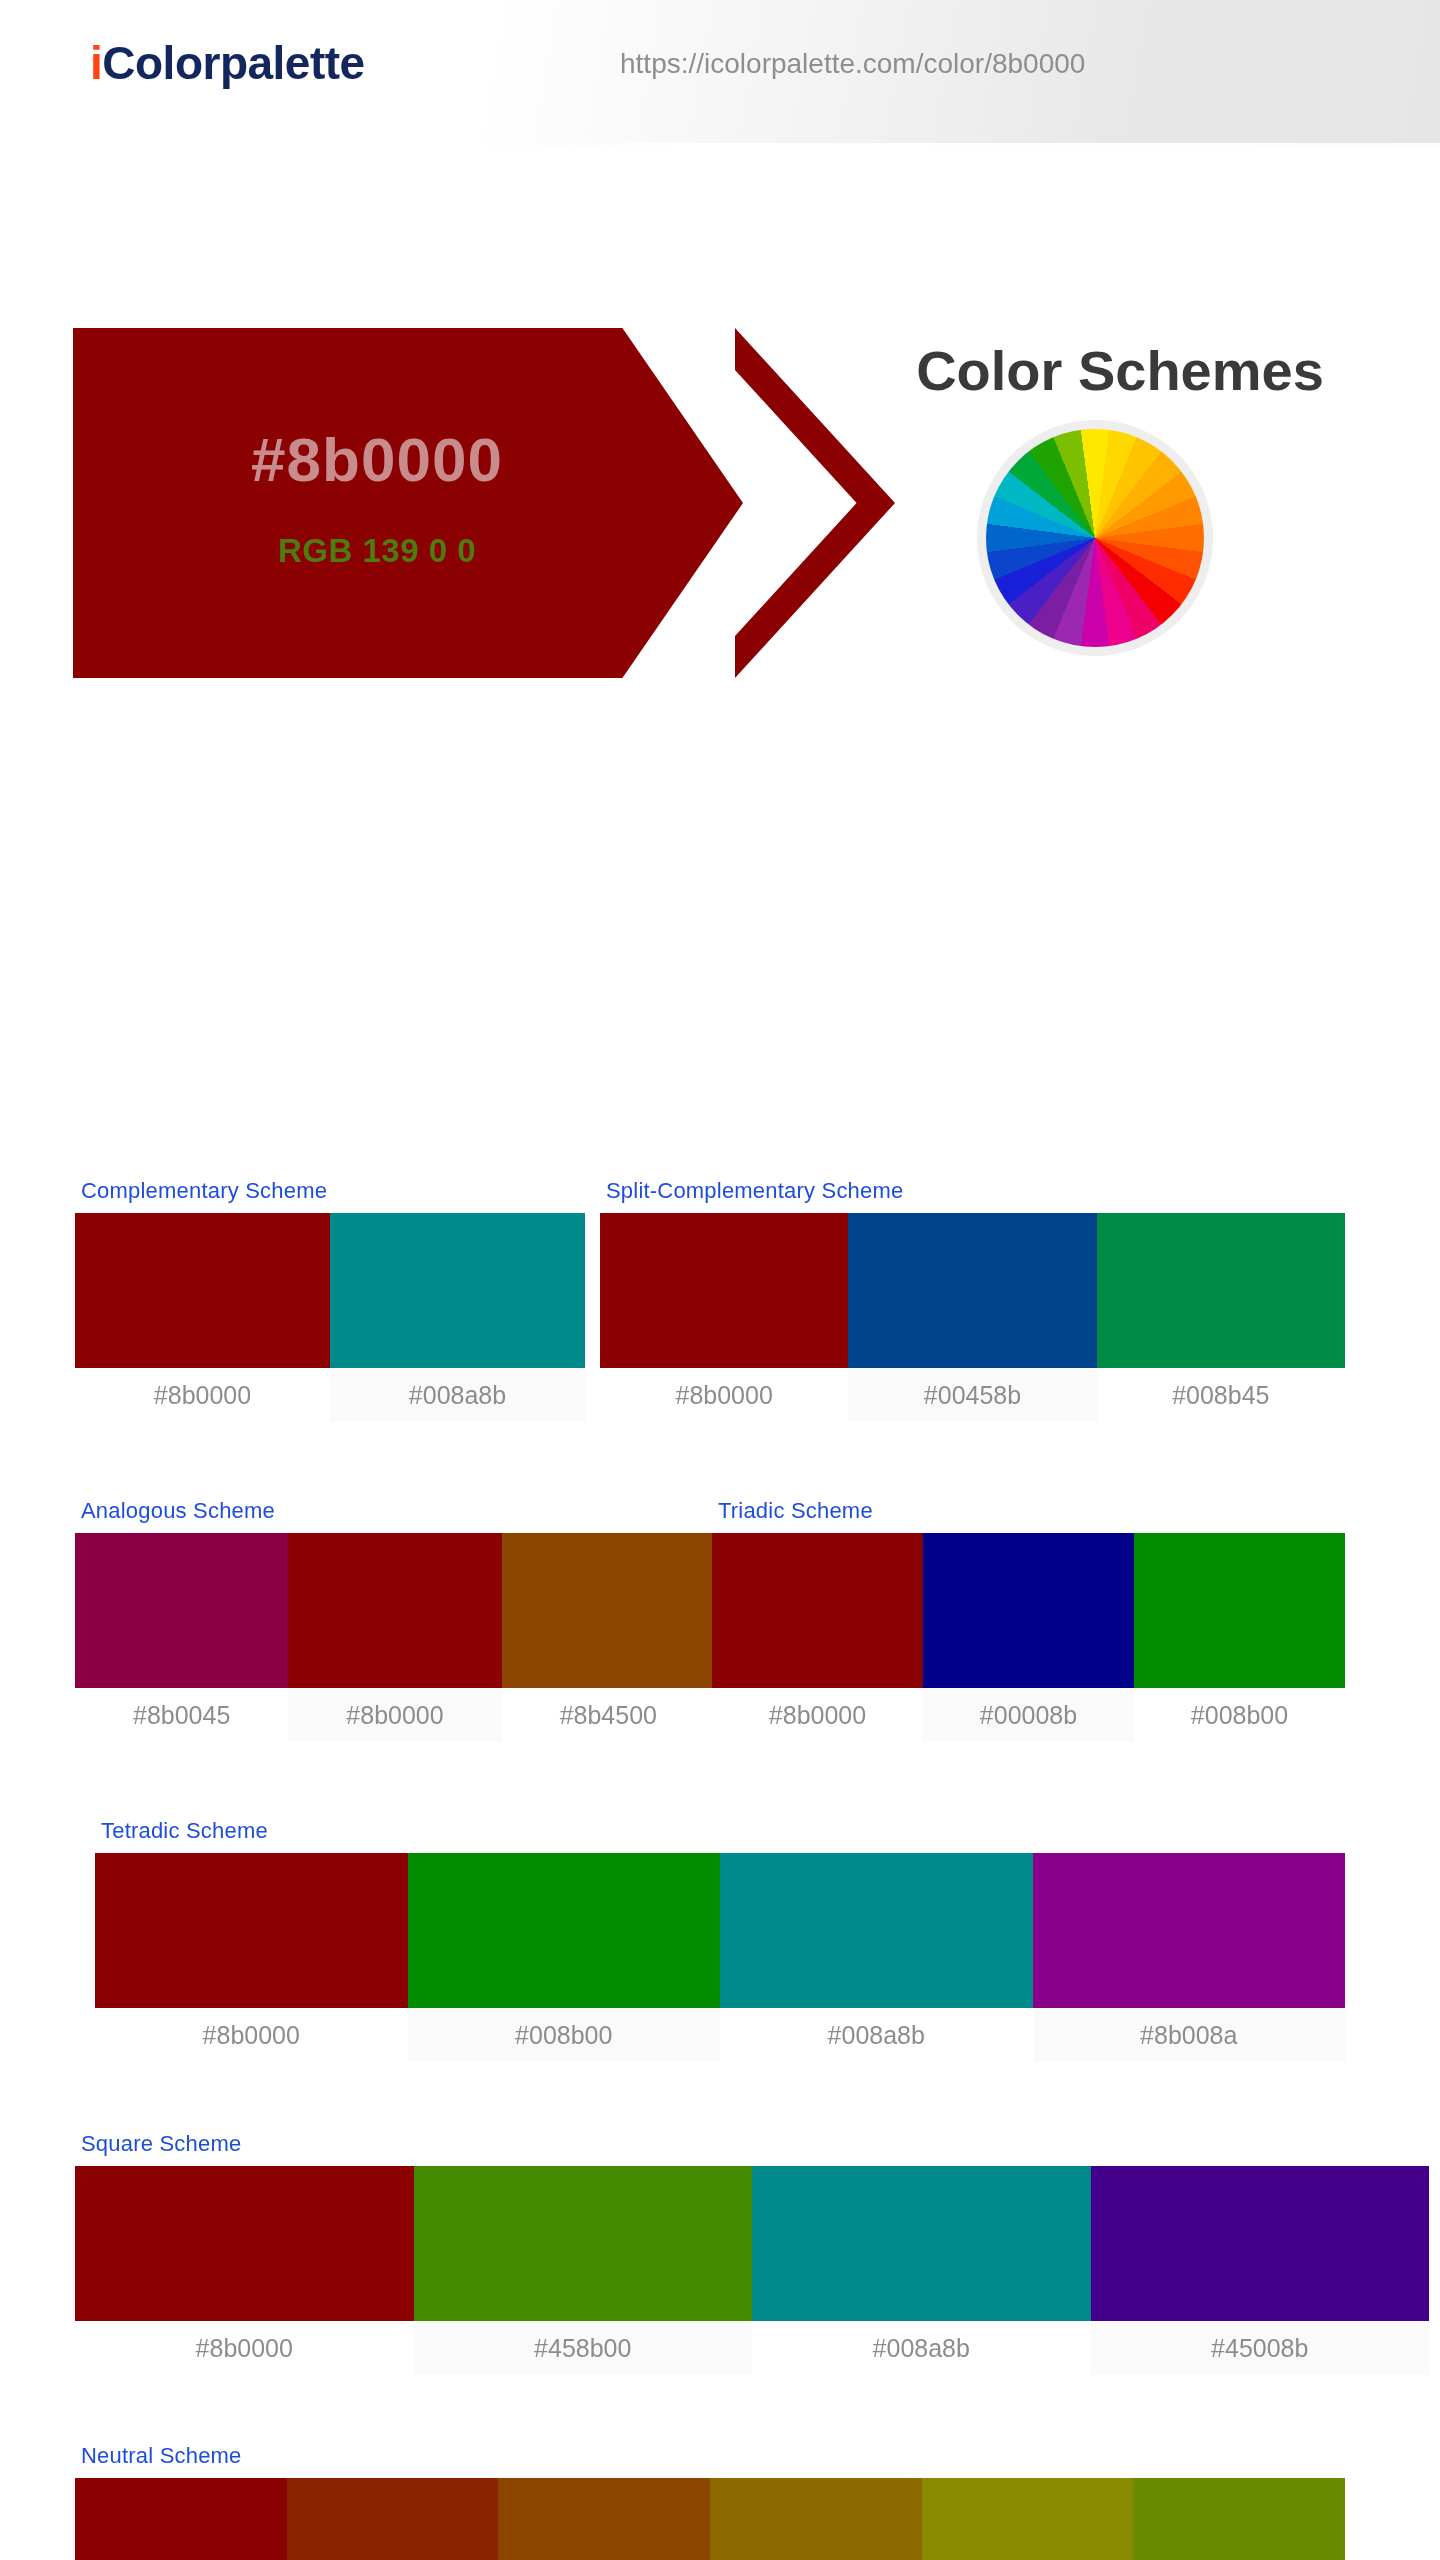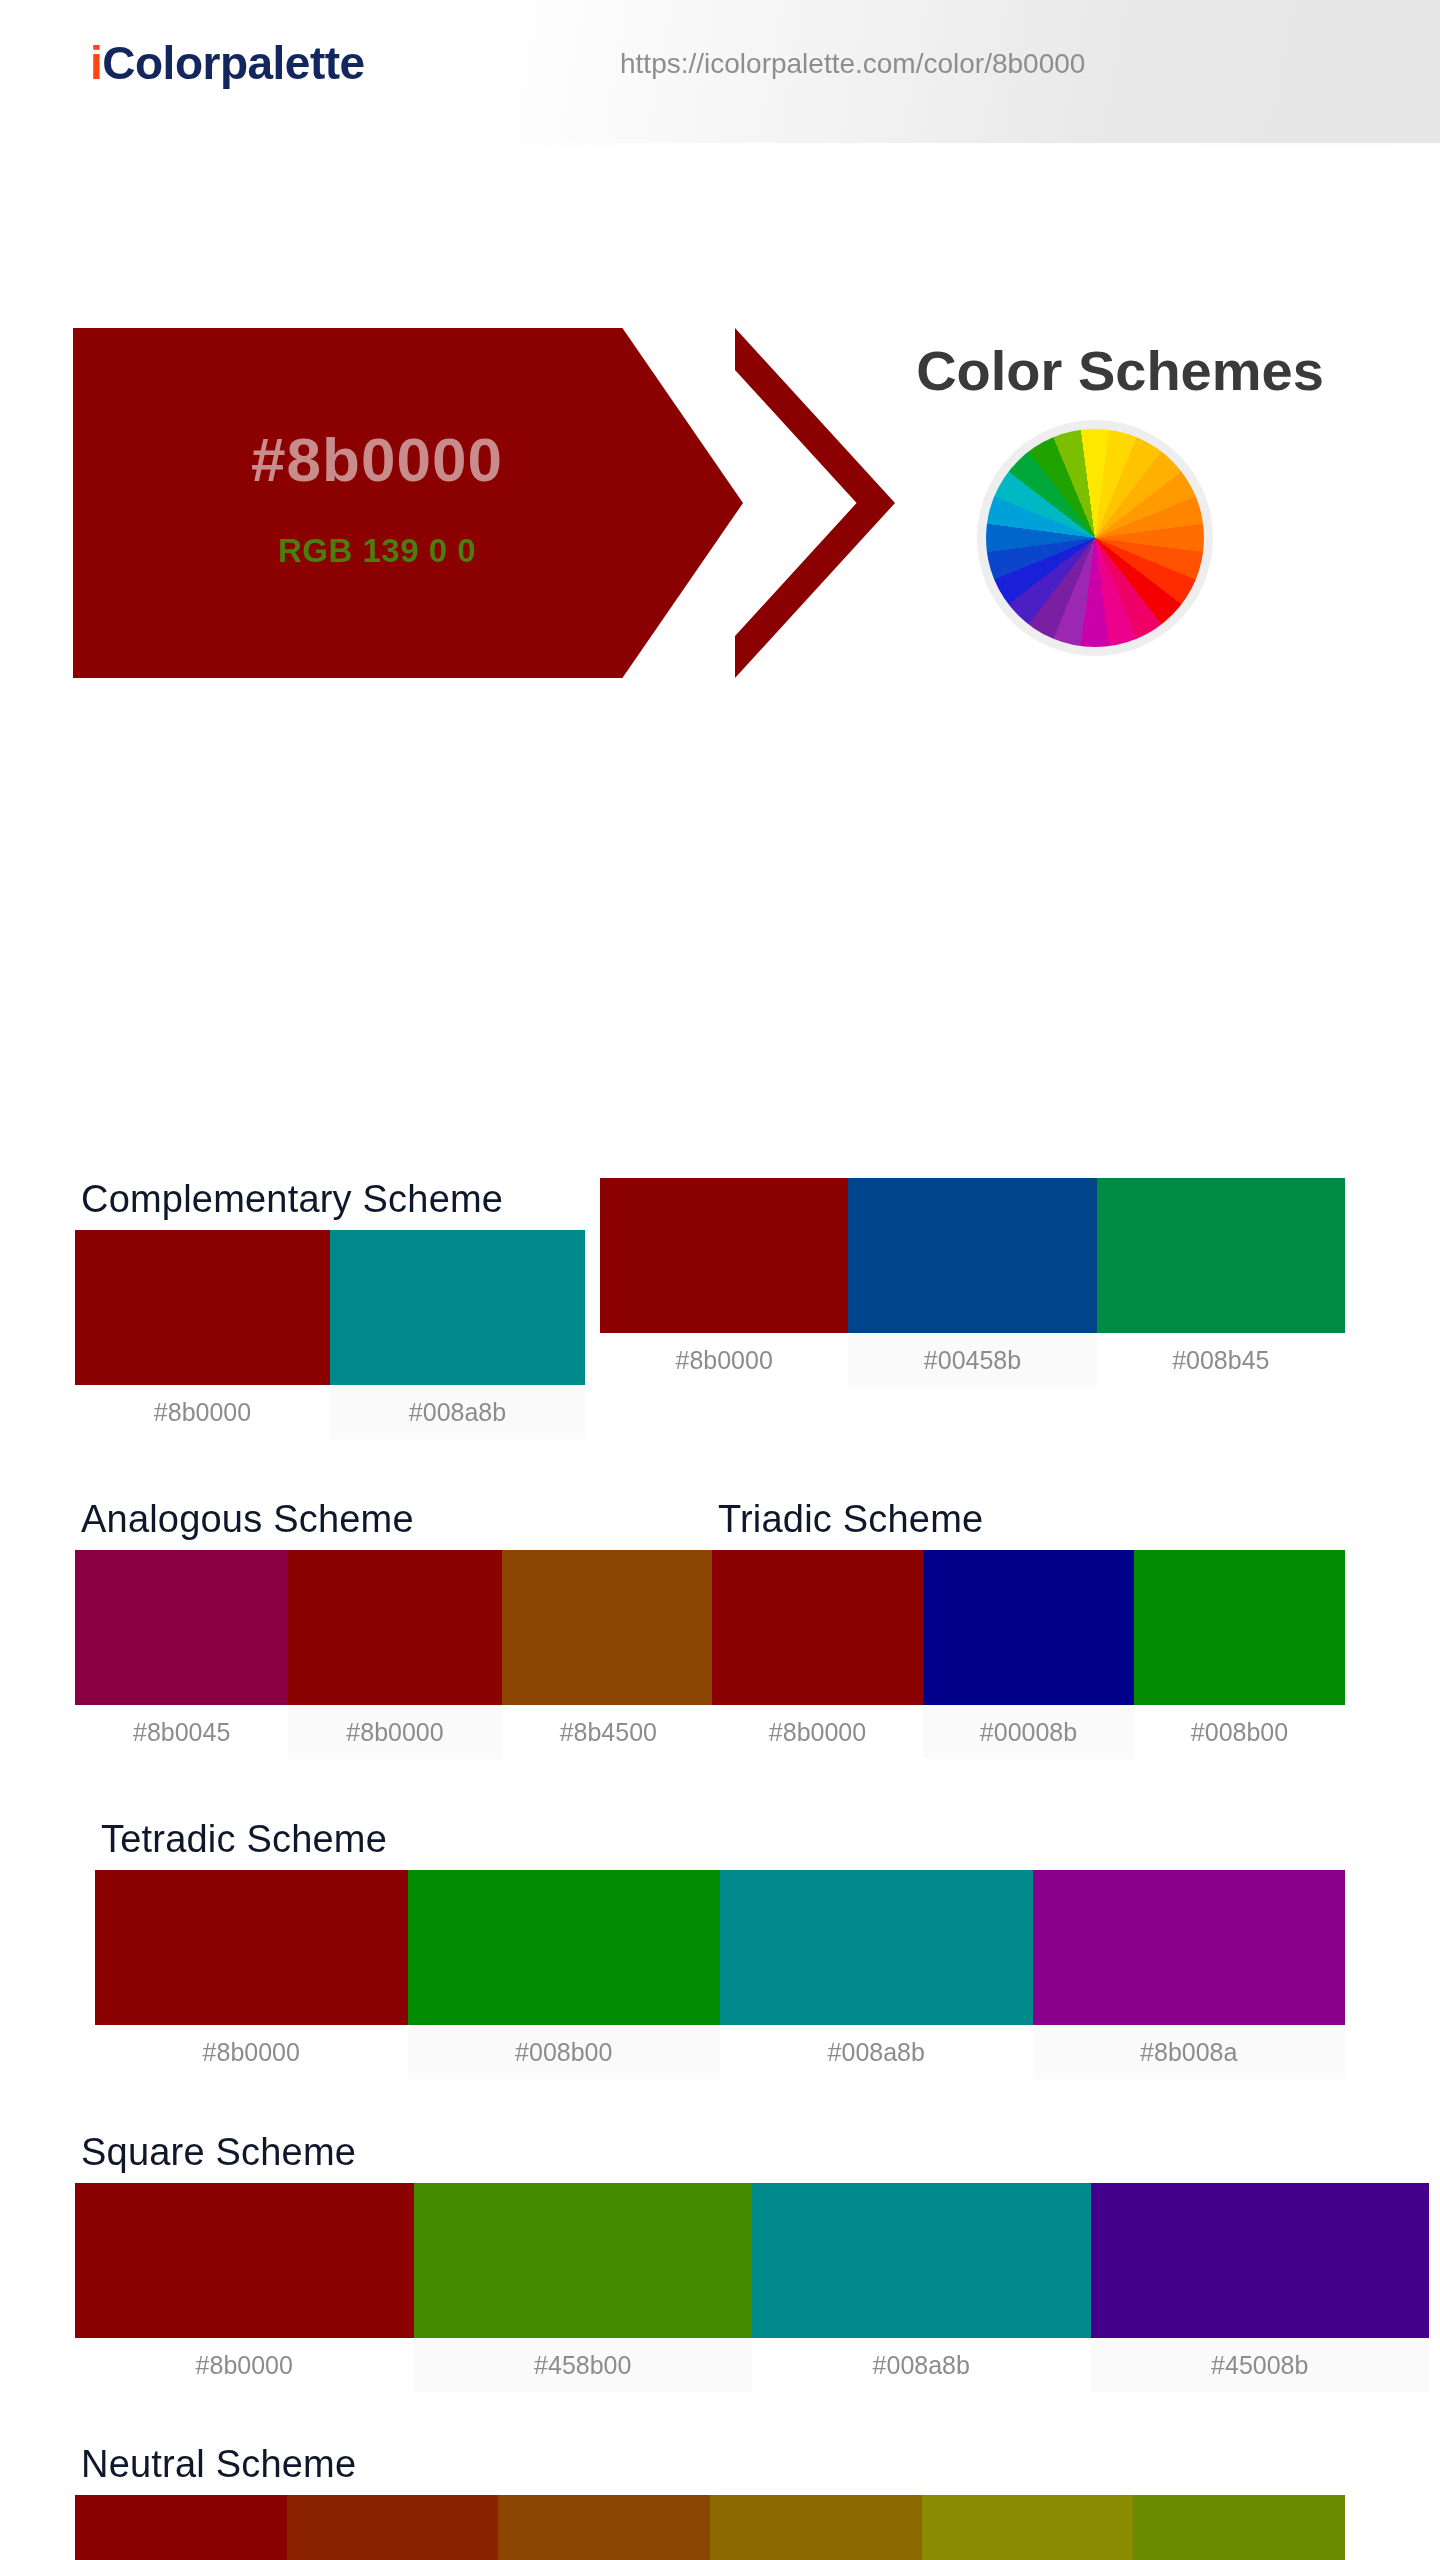--- a/index.html
+++ b/index.html
@@ -122,22 +122,22 @@
   }
 
   
   .schemes {
     position: relative;
     width: 1440px;
     padding: 0;
   }
   .row { position: absolute; }
   .scheme-title {
-    font-size: 38px;
-    color: #0f172a;
+    font-size: 22px;
+    color: #1d4ed8;
     font-weight: 300;
     letter-spacing: 0.2px;
     white-space: nowrap;
     margin-bottom: 9px;
     padding-left: 6px;
   }
   .swatches { display: flex; width: 100%; }
   .swatch-col { flex: 1 1 0; display: flex; flex-direction: column; }
   .swatch-chip { height: 155px; }
   .swatch-label {
@@ -181,20 +181,21 @@
           <div class="swatch-chip" style="background: rgb(139, 0, 0);"></div>
           <div class="swatch-label">#8b0000</div>
         </div>
         <div class="swatch-col">
           <div class="swatch-chip" style="background: rgb(0, 138, 139);"></div>
           <div class="swatch-label">#008a8b</div>
         </div>
       </div>
     </div>
     <div class="row" style="left: 600px; top: 630px; width: 745px;">
+      <div class="scheme-title">Split-Complementary Scheme</div>
       <div class="swatches">
         <div class="swatch-col">
           <div class="swatch-chip" style="background: rgb(139, 0, 0);"></div>
           <div class="swatch-label">#8b0000</div>
         </div>
         <div class="swatch-col">
           <div class="swatch-chip" style="background: rgb(0, 69, 139);"></div>
           <div class="swatch-label">#00458b</div>
         </div>
         <div class="swatch-col">

